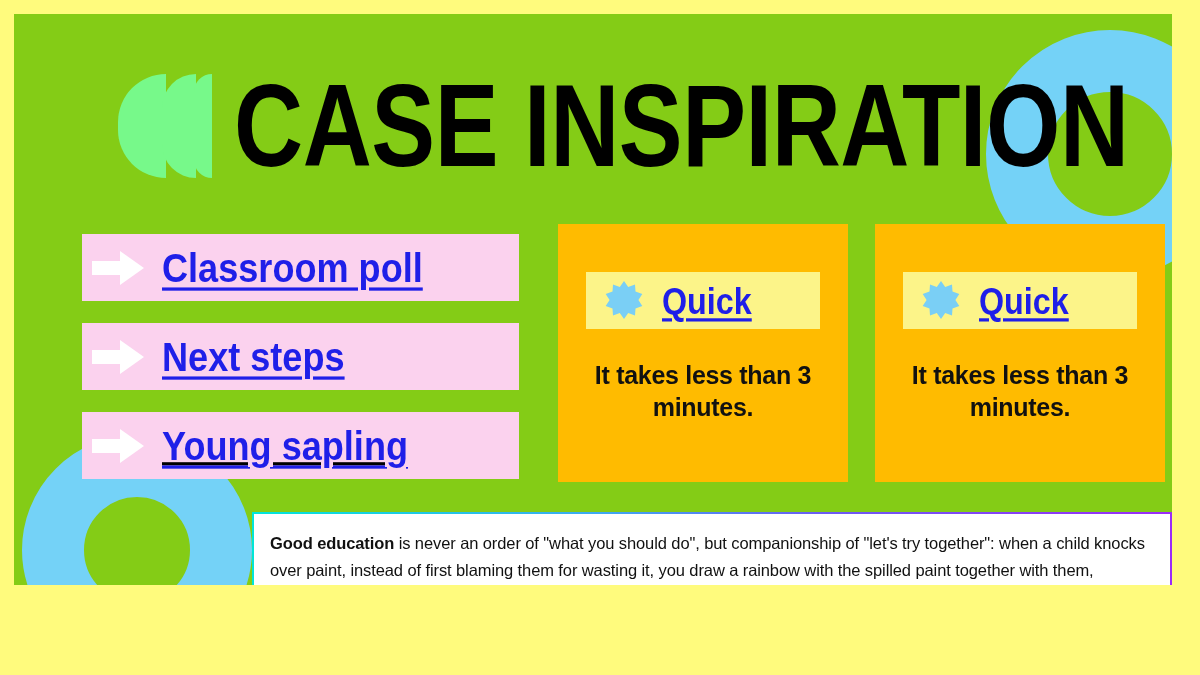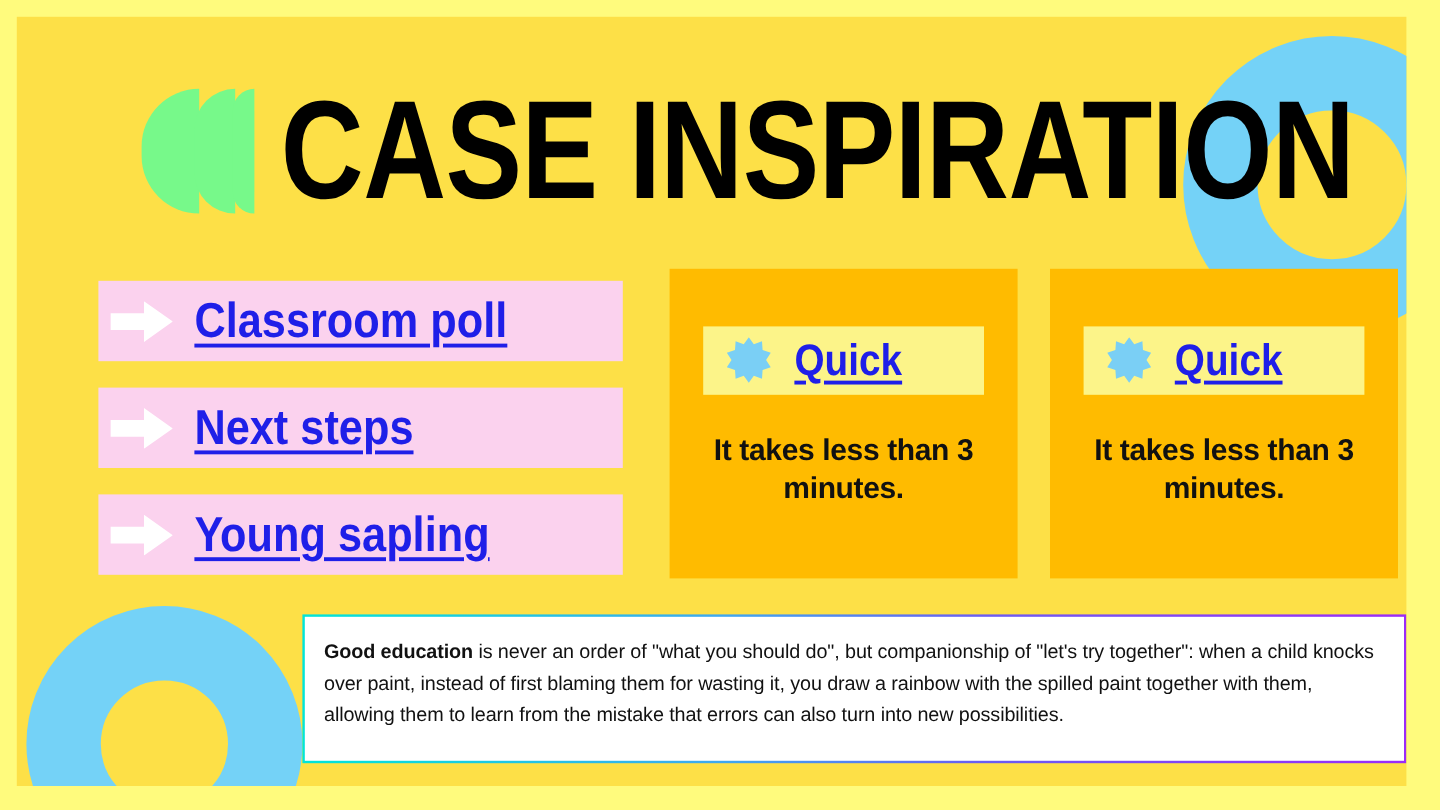--- a/index.html
+++ b/index.html
@@ -21,22 +21,22 @@
     width: 1200px;
     height: 675px;
     background: #FFFB7D;      
     overflow: hidden;
   }
   .card {
     position: absolute;
     left: 14px;
     top: 14px;
     width: 1158px;
-    height: 641px;
-    background: #fde047;
+    height: 571px;
+    background: #84cc16;
     overflow: hidden;
   }
 
   
   .arch {
     position: absolute;
     background: transparent;
     pointer-events: none;
   }
   
@@ -109,21 +109,21 @@
   }
   .pink-item {
     display: flex;
     align-items: center;
     background: #FBD2EE;
     height: 67px;
     margin-bottom: 22px;
     padding-left: 10px;
     box-sizing: border-box;
   }
-  .pink-item:last-child { margin-bottom: 0; }
+  .pink-item:last-child { margin-bottom: 0; text-decoration: underline; }
   .arrow-icon {
     flex: 0 0 auto;
     width: 52px;
     height: 34px;
     margin-right: 18px;
   }
   .arrow-icon svg { display: block; }
   .pink-label {
     font-family: "Liberation Sans Narrow", "Liberation Sans", sans-serif;
     font-weight: 700;

